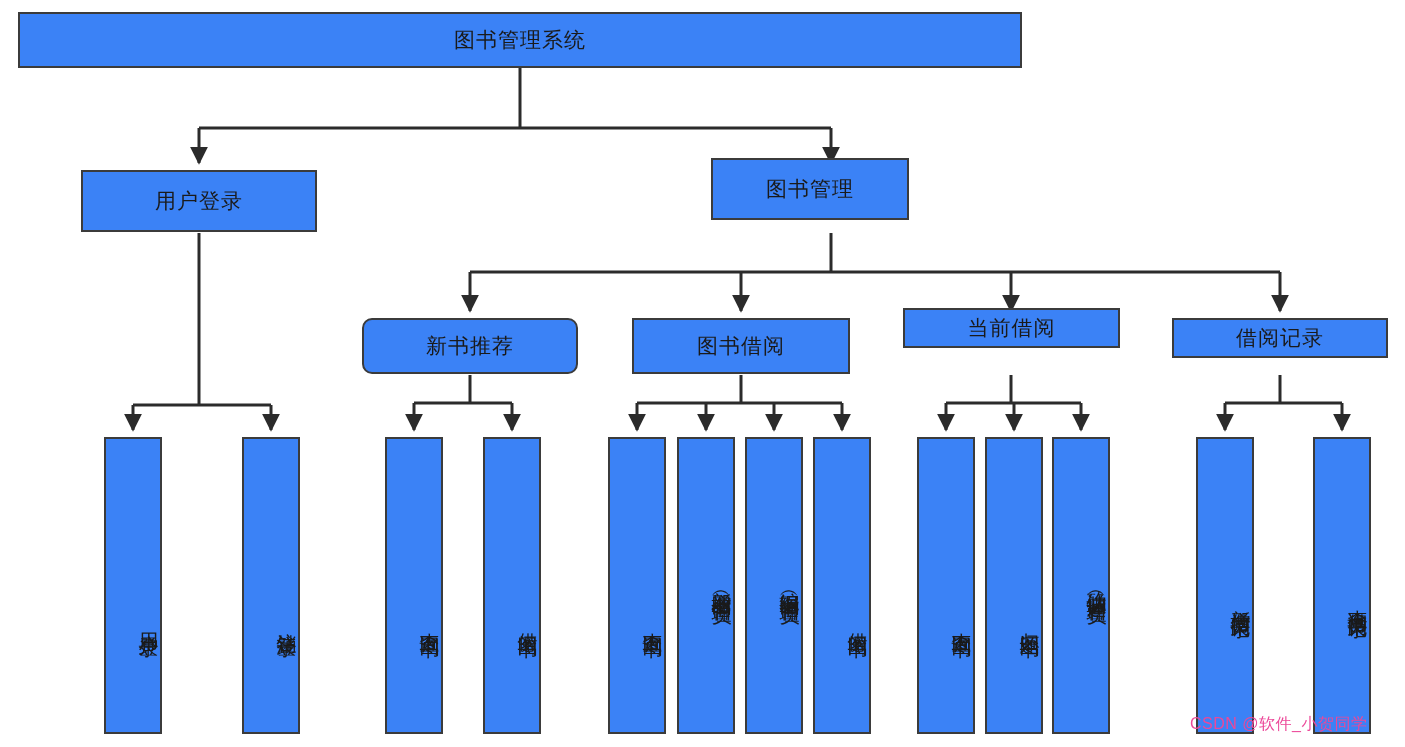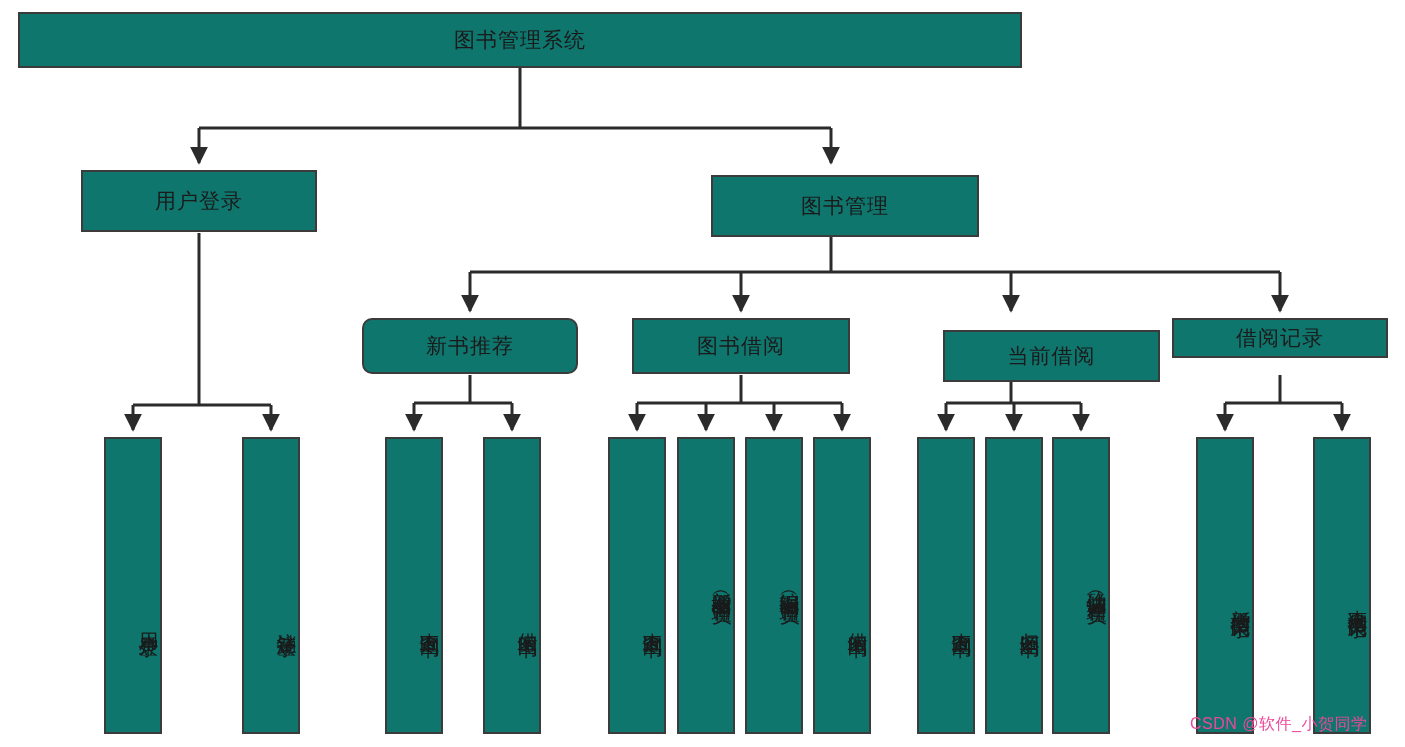--- a/index.html
+++ b/index.html
@@ -17,21 +17,21 @@
   }
   svg#edges {
     position: absolute;
     left: 0; top: 0;
     width: 1405px; height: 747px;
     pointer-events: none;
   }
   .node {
     position: absolute;
     border: 2px solid #3b3b3b;
-    background: #0f766e;
+    background: #3b82f6;
     display: flex;
     align-items: center;
     justify-content: center;
     color: #1a1a1a;
     z-index: 2;
   }
   .node.horiz {
     font-size: 21px;
     letter-spacing: 1px;
   }
@@ -118,31 +118,31 @@
     </g>
   </svg>
 
   <div class="node horiz" style="left:18px; top:12px; width:1004px; height:56px;">
     <span class="lbl">图书管理系统</span>
   </div>
 
   <div class="node horiz" style="left:81px; top:170px; width:236px; height:62px;">
     <span class="lbl">用户登录</span>
   </div>
-  <div class="node horiz" style="left:711px; top:175px; width:268px; height:62px;">
+  <div class="node horiz" style="left:711px; top:158px; width:198px; height:62px;">
     <span class="lbl">图书管理</span>
   </div>
 
   <div class="node horiz" style="left:362px; top:318px; width:216px; height:56px;border-radius:10px;">
     <span class="lbl">新书推荐</span>
   </div>
   <div class="node horiz" style="left:632px; top:318px; width:218px; height:56px;">
     <span class="lbl">图书借阅</span>
   </div>
-  <div class="node horiz" style="left:903px; top:330px; width:217px; height:52px;margin-left:40px;">
+  <div class="node horiz" style="left:903px; top:308px; width:217px; height:40px;">
     <span class="lbl">当前借阅</span>
   </div>
   <div class="node horiz" style="left:1172px; top:318px; width:216px; height:40px;">
     <span class="lbl">借阅记录</span>
   </div>
 
   <div class="node vert" style="left:104px; top:437px; width:58px; height:297px; padding-top:76px;">
     <span class="lbl">用户登录</span>
   </div>
   <div class="node vert" style="left:242px; top:437px; width:58px; height:297px; padding-top:76px;">

